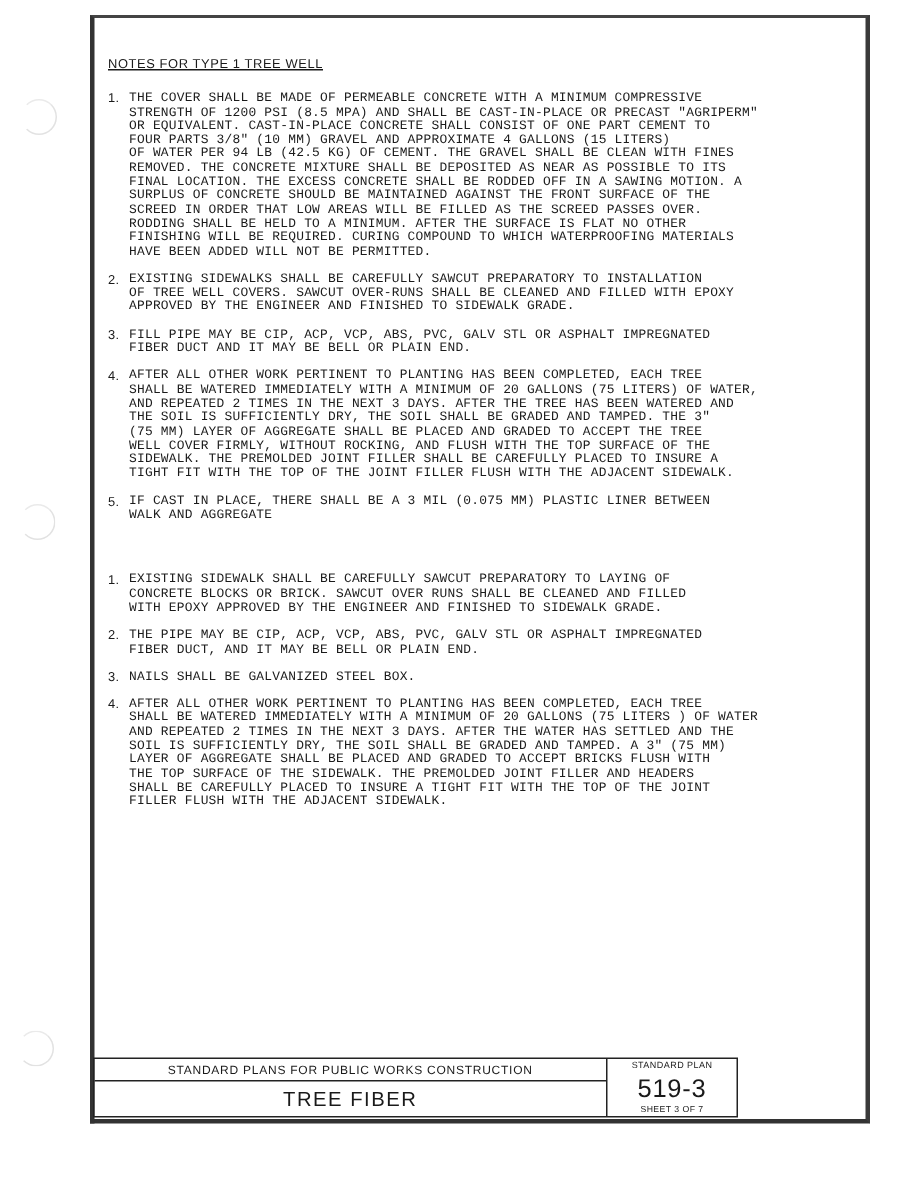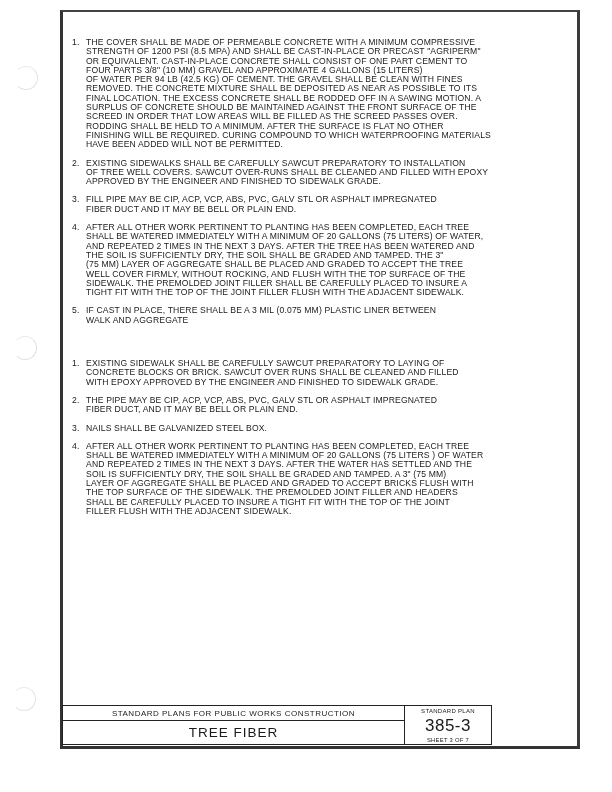--- a/index.html
+++ b/index.html
@@ -20,21 +20,21 @@
     .content {
       position: absolute; left: 72px; top: 38px; width: 500px;
       font-size: 8.6px; line-height: 9.3px; letter-spacing: 0.15px; text-transform: uppercase;
     }
     .section-title {
       text-decoration: underline; margin: 0 0 14px 0; font-size: 8.6px; letter-spacing: 0.4px;
     }
     .notes { list-style: none; margin: 0; padding: 0; }
     .note { display: flex; margin-bottom: 9px; }
     .note-num { width: 14px; flex: 0 0 14px; }
-    .note-text { flex: 1; white-space: pre-line; }
+    .note-text { flex: 1; white-space: pre-line; font-family: Liberation Mono, monospace; }
     .section2 { margin-top: 34px; }
     .title-block {
       position: absolute; left: 62px; top: 705px; width: 430px; height: 40px;
       border: 1.5px solid #222; box-sizing: border-box; display: flex;
     }
     .tb-left { flex: 1; display: flex; flex-direction: column; border-right: 1.5px solid #222; }
     .tb-agency {
       height: 14px; border-bottom: 1.5px solid #222; font-size: 8px; letter-spacing: 0.5px;
       display: flex; align-items: center; justify-content: center;
     }
@@ -51,20 +51,21 @@
 <body>
 
 <div class="punch" style="left:14px;top:66px;"></div>
 <div class="punch" style="left:13px;top:336px;"></div>
 <div class="punch" style="left:12px;top:687px;"></div>
 
 <div class="sheet-border"></div>
 
 <div class="content">
   <div>
+    <div class="section-title">NOTES FOR TYPE 1 TREE WELL</div>
     <ol class="notes">
       <li class="note">
         <span class="note-num">1.</span>
         <span class="note-text">THE COVER SHALL BE MADE OF PERMEABLE CONCRETE WITH A MINIMUM COMPRESSIVE
 STRENGTH OF  1200 PSI (8.5 MPa) AND SHALL BE CAST-IN-PLACE OR PRECAST "AGRIPERM"
 OR EQUIVALENT. CAST-IN-PLACE CONCRETE SHALL CONSIST OF ONE PART CEMENT TO
 FOUR PARTS 3/8" (10 mm) GRAVEL AND APPROXIMATE 4 GALLONS (15 LITERS)
 OF WATER PER 94 LB (42.5 kg) OF CEMENT. THE GRAVEL SHALL BE CLEAN WITH FINES
 REMOVED. THE CONCRETE MIXTURE SHALL BE DEPOSITED AS NEAR AS POSSIBLE TO ITS
 FINAL LOCATION. THE EXCESS CONCRETE SHALL BE RODDED OFF IN A SAWING MOTION. A
@@ -136,16 +137,16 @@
   </div>
 </div>
 
 <div class="title-block">
   <div class="tb-left">
     <div class="tb-agency">STANDARD PLANS FOR PUBLIC WORKS CONSTRUCTION</div>
     <div class="tb-title">TREE FIBER</div>
   </div>
   <div class="tb-right">
     <div class="tb-plan-label">STANDARD PLAN</div>
-    <div class="tb-plan-number">385-3</div>
+    <div class="tb-plan-number">519-3</div>
     <div class="tb-sheet">SHEET 3 OF 7</div>
   </div>
 </div>
 
 </body></html>

